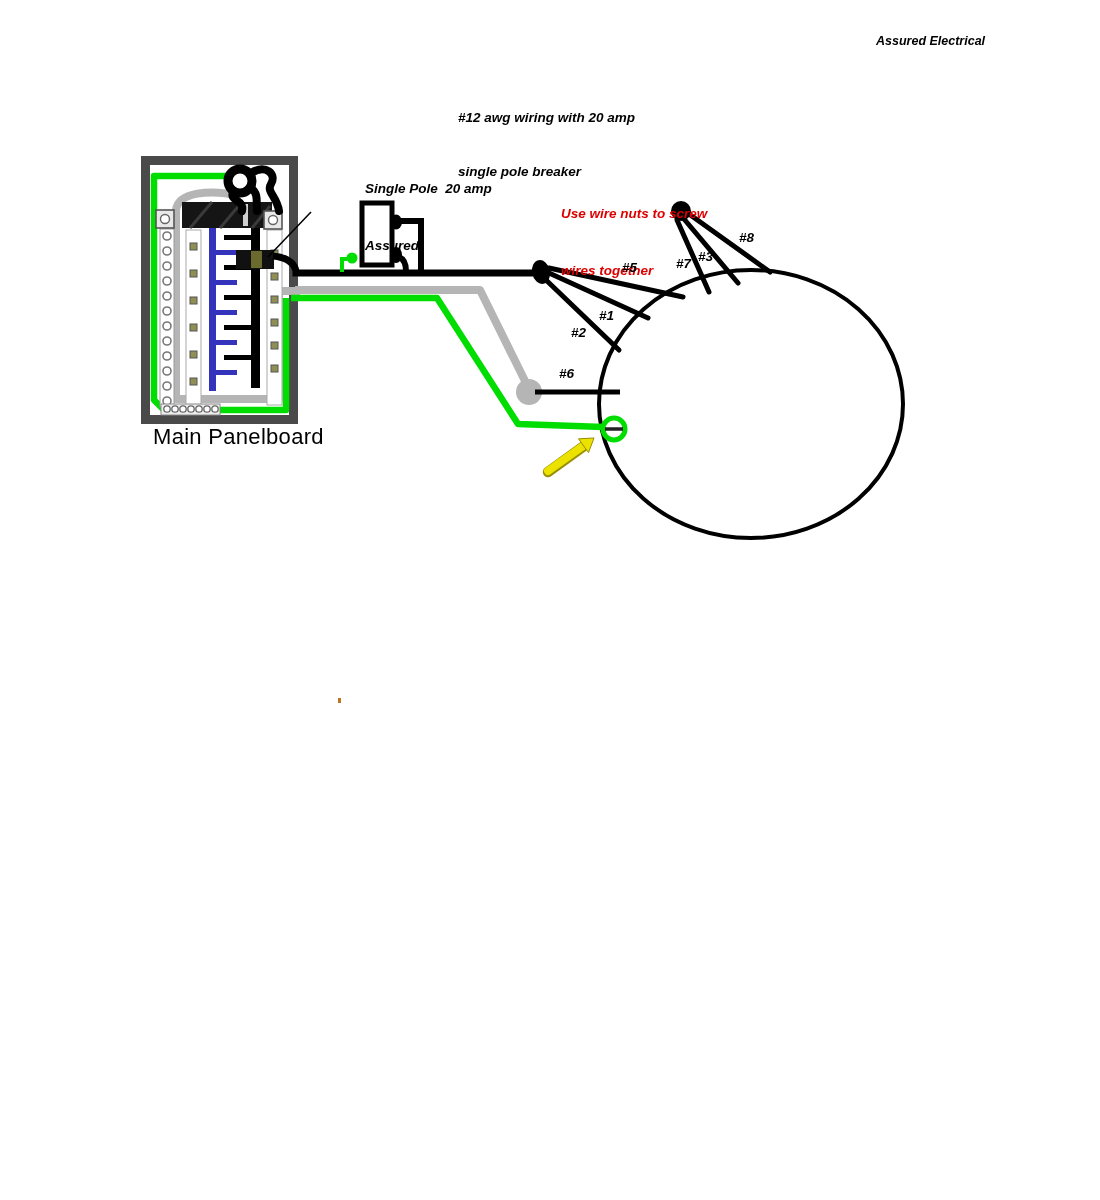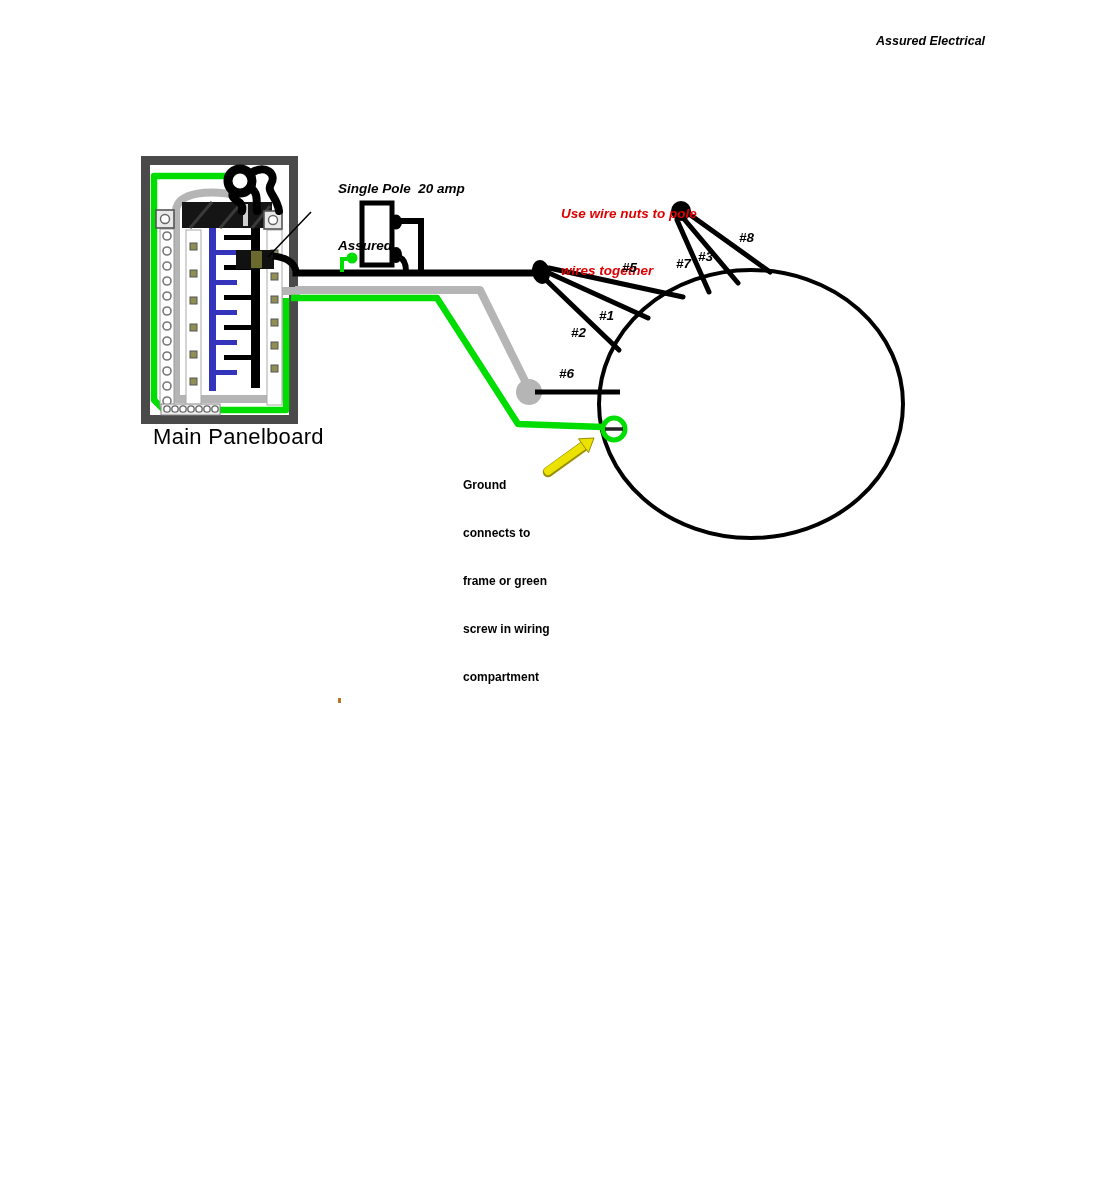--- a/index.html
+++ b/index.html
@@ -12,21 +12,21 @@
   }
   *{margin:0;padding:0;box-sizing:border-box}
   html,body{background:#fff}
   body{width:1100px;height:1200px;font-family:"Liberation Sans",sans-serif;position:relative;overflow:hidden}
   .canvas{position:relative;width:1100px;height:1004px;background:#fff}
   .canvas > svg{position:absolute;left:0;top:0}
   .txt{position:absolute;color:#000;white-space:pre;line-height:1.38}
   .bi{font-style:italic;font-weight:bold;font-size:13px}
   .t-brand{left:876px;top:33px;font-style:italic;font-weight:bold;font-size:12.5px}
   .t-breaker-note{left:458px;top:73px;font-size:13.5px;line-height:18px}
-  .t-switch-note{left:338px;top:141px;font-size:13.5px;line-height:19px}
+  .t-switch-note{left:365px;top:141px;font-size:13.5px;line-height:19px}
   .t-wirenut-note{left:561px;top:166px;color:var(--note-red);font-size:13.5px;line-height:19px}
   .t-ground-note{left:463px;top:445px;font-style:normal;font-weight:bold;font-size:12px;line-height:16px}
   .t-panel-label{left:153px;top:422px;font-weight:normal;font-size:22px;letter-spacing:.3px}
   .wlab{position:absolute;font-style:italic;font-weight:bold;font-size:13.5px;color:#000}
   .w5{left:622px;top:260px}
   .w1{left:599px;top:308px}
   .w2{left:571px;top:325px}
   .w6{left:559px;top:366px}
   .w7{left:676px;top:256px}
   .w3{left:698px;top:249px}
@@ -187,38 +187,35 @@
       <line x1="548" y1="472" x2="584" y2="446" stroke="#998f00" stroke-width="10.5" stroke-linecap="round"></line>
       <line x1="548" y1="471" x2="583" y2="446" stroke="var(--arrow-yellow)" stroke-width="8" stroke-linecap="round"></line>
       <polygon points="594,438 588.5,452.6 578.5,438.8" fill="var(--arrow-yellow)" stroke="#998f00" stroke-width="1"></polygon>
     </g>
 
     <rect x="338" y="698" width="3" height="5" fill="#bb7722"></rect>
   </svg>
 
   <div class="txt t-brand">Assured Electrical</div>
 
+  <div class="txt bi t-breaker-note">
+    <div>#12 awg wiring with 20 amp</div>
+    <div>single pole breaker</div>
+  </div>
 
   <div class="txt bi t-switch-note">
     <div>Single Pole  20 amp</div>
     <div>Assured</div>
   </div>
 
   <div class="txt bi t-wirenut-note">
-    <div>Use wire nuts to pole</div>
+    <div>Use wire nuts to screw</div>
     <div>wires together</div>
   </div>
 
-  <div class="txt t-ground-note">
-    <div>Ground</div>
-    <div>connects to</div>
-    <div>frame or green</div>
-    <div>screw in wiring</div>
-    <div>compartment</div>
-  </div>
 
   <div class="txt t-panel-label">Main Panelboard</div>
 
   <div class="wlab w5">#5</div>
   <div class="wlab w1">#1</div>
   <div class="wlab w2">#2</div>
   <div class="wlab w6">#6</div>
   <div class="wlab w7">#7</div>
   <div class="wlab w3">#3</div>
   <div class="wlab w8">#8</div>

